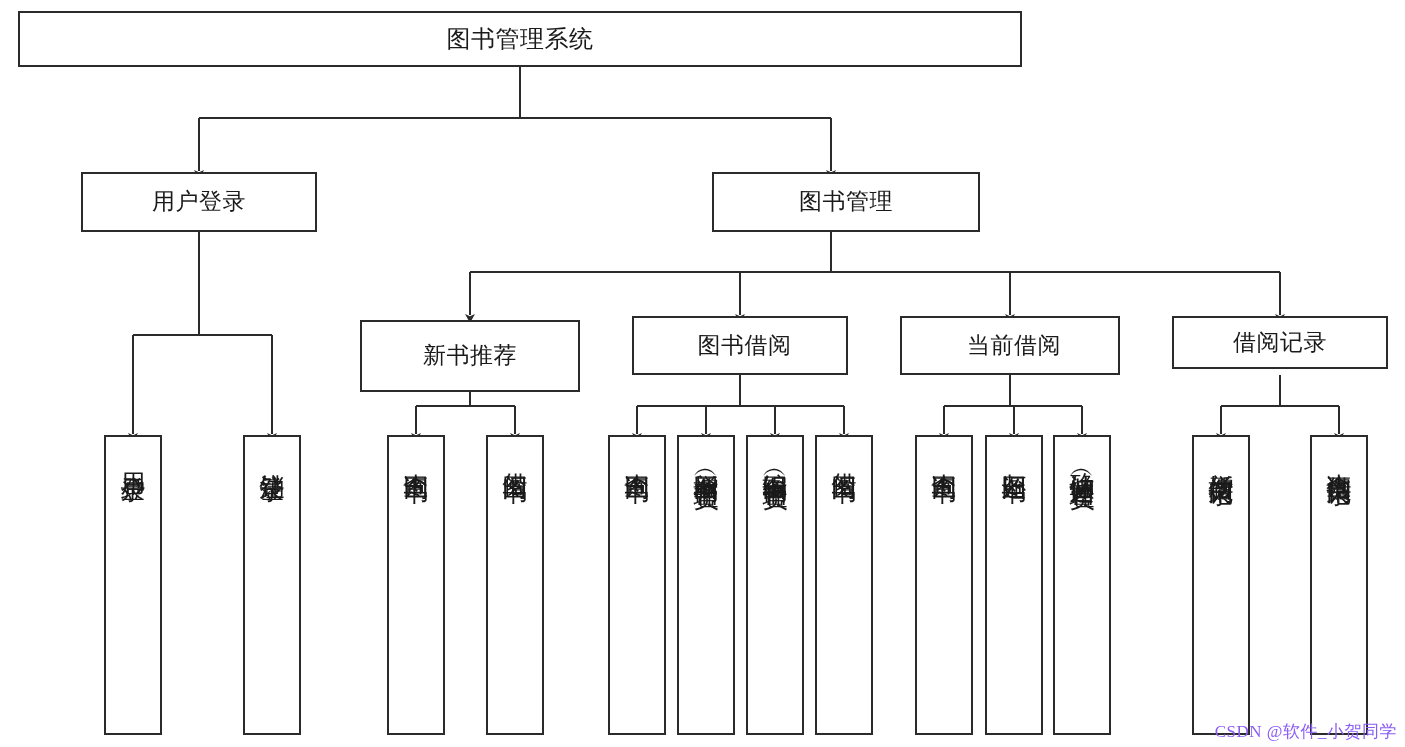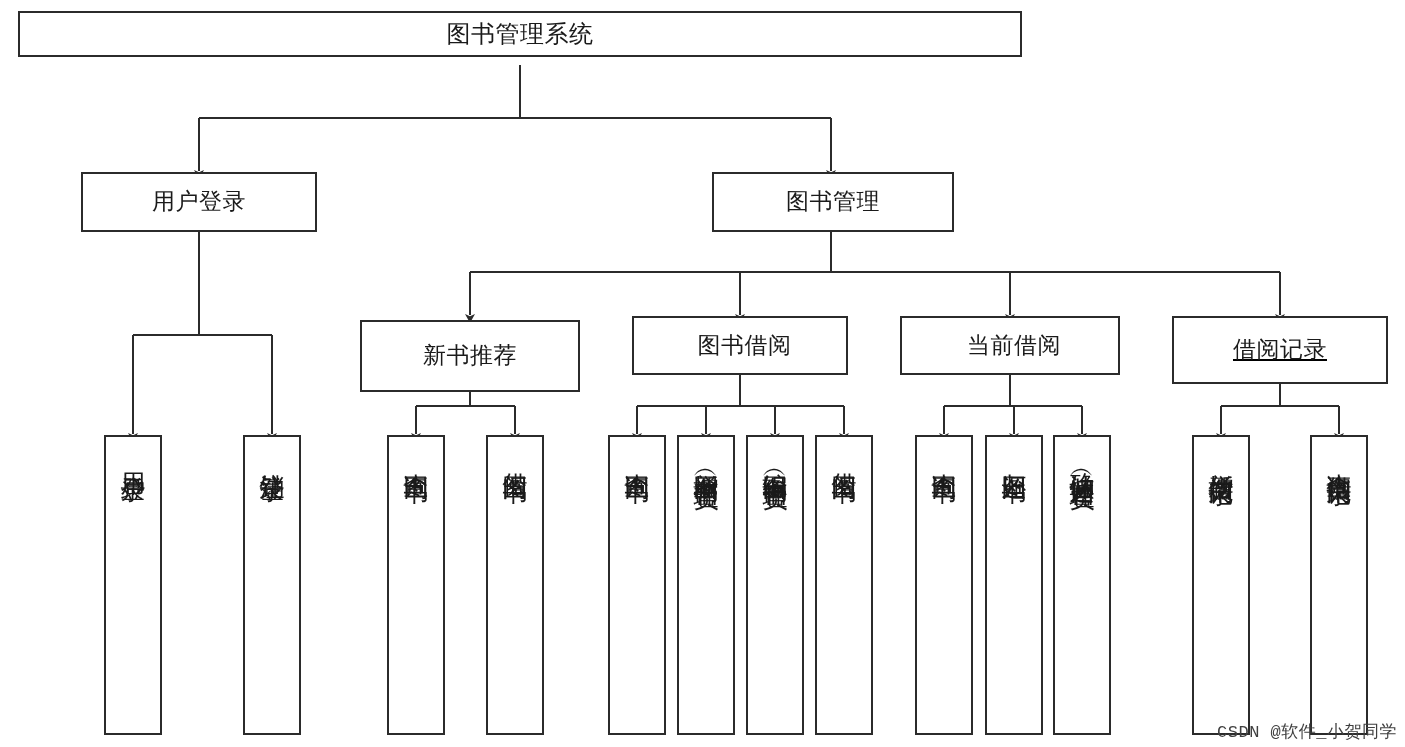--- a/index.html
+++ b/index.html
@@ -63,22 +63,22 @@
     top: 0;
     width: 1405px;
     height: 747px;
     pointer-events: none;
   }
   #watermark {
     position: absolute;
     right: 8px;
     bottom: 4px;
     font-size: 17px;
-    color: #404040;
-    font-family: Liberation Mono, monospace;
+    color: #8b5cf6;
+    font-family: Liberation Serif, serif;
     white-space: nowrap;
     letter-spacing: 0.5px;
   }
 </style>
 </head>
 <body>
 
 <div id="diagram-root">
   <svg id="connectors" viewBox="0 0 1405 747" width="1405" height="747" xmlns="http://www.w3.org/2000/svg">
     <defs>
@@ -116,39 +116,39 @@
         <line x1="944" y1="406" x2="944" y2="434" stroke="#2b2b2b" stroke-width="2.5" shape-rendering="crispEdges" marker-end="url(#arrowhead)"></line>
         <line x1="1014" y1="406" x2="1014" y2="434" stroke="#2b2b2b" stroke-width="2.5" shape-rendering="crispEdges" marker-end="url(#arrowhead)"></line>
         <line x1="1082" y1="406" x2="1082" y2="434" stroke="#2b2b2b" stroke-width="2.5" shape-rendering="crispEdges" marker-end="url(#arrowhead)"></line>
         <line x1="1280" y1="375" x2="1280" y2="406" stroke="#2b2b2b" stroke-width="2.5" shape-rendering="crispEdges"></line>
         <line x1="1221" y1="406" x2="1339" y2="406" stroke="#2b2b2b" stroke-width="2.5" shape-rendering="crispEdges"></line>
         <line x1="1221" y1="406" x2="1221" y2="434" stroke="#2b2b2b" stroke-width="2.5" shape-rendering="crispEdges" marker-end="url(#arrowhead)"></line>
         <line x1="1339" y1="406" x2="1339" y2="434" stroke="#2b2b2b" stroke-width="2.5" shape-rendering="crispEdges" marker-end="url(#arrowhead)"></line>
       </g>
   </svg>
   <div id="nodes-layer">
-      <div class="node horizontal root" style="left: 18px; top: 11px; width: 1004px; height: 46px; border-color: rgb(43, 43, 43); background: rgb(255, 255, 255);">
+      <div class="node horizontal root" style="left: 18px; top: 11px; width: 1004px; height: 56px; border-color: rgb(43, 43, 43); background: rgb(255, 255, 255);">
         <span class="node-label" style="color: rgb(26, 26, 26);">图书管理系统</span>
       </div>
       <div class="node horizontal" style="left: 81px; top: 172px; width: 236px; height: 60px; border-color: rgb(43, 43, 43); background: rgb(255, 255, 255);">
         <span class="node-label" style="color: rgb(26, 26, 26);">用户登录</span>
       </div>
-      <div class="node horizontal" style="left: 712px; top: 172px; width: 242px; height: 60px; border-color: rgb(43, 43, 43); background: rgb(255, 255, 255);">
+      <div class="node horizontal" style="left: 712px; top: 172px; width: 268px; height: 60px; border-color: rgb(43, 43, 43); background: rgb(255, 255, 255);">
         <span class="node-label" style="color: rgb(26, 26, 26);">图书管理</span>
       </div>
       <div class="node horizontal" style="left: 360px; top: 320px; width: 220px; height: 72px; border-color: rgb(43, 43, 43); background: rgb(255, 255, 255);">
         <span class="node-label" style="color: rgb(26, 26, 26);">新书推荐</span>
       </div>
       <div class="node horizontal" style="left: 632px; top: 316px; width: 216px; height: 59px; border-color: rgb(43, 43, 43); background: rgb(255, 255, 255);">
         <span class="node-label" style="color: rgb(26, 26, 26); margin-left: 9px;">图书借阅</span>
       </div>
       <div class="node horizontal" style="left: 900px; top: 316px; width: 220px; height: 59px; border-color: rgb(43, 43, 43); background: rgb(255, 255, 255);">
         <span class="node-label" style="color: rgb(26, 26, 26); margin-left: 8px;">当前借阅</span>
       </div>
-      <div class="node horizontal" style="left: 1172px; top: 316px; width: 216px; height: 68px; border-color: rgb(43, 43, 43); background: rgb(255, 255, 255); text-decoration: underline;">
+      <div class="node horizontal" style="left: 1172px; top: 316px; width: 216px; height: 53px; border-color: rgb(43, 43, 43); background: rgb(255, 255, 255);">
         <span class="node-label" style="color: rgb(26, 26, 26);">借阅记录</span>
       </div>
       <div class="node vertical" style="left: 104px; top: 435px; width: 58px; height: 300px; border-color: rgb(43, 43, 43); background: rgb(255, 255, 255);">
         <span class="node-label" style="color: rgb(26, 26, 26);">用户登录</span>
       </div>
       <div class="node vertical" style="left: 243px; top: 435px; width: 58px; height: 300px; border-color: rgb(43, 43, 43); background: rgb(255, 255, 255);">
         <span class="node-label" style="color: rgb(26, 26, 26);">注销登录</span>
       </div>
       <div class="node vertical" style="left: 387px; top: 435px; width: 58px; height: 300px; border-color: rgb(43, 43, 43); background: rgb(255, 255, 255);">
         <span class="node-label" style="color: rgb(26, 26, 26);">查询图书</span>

